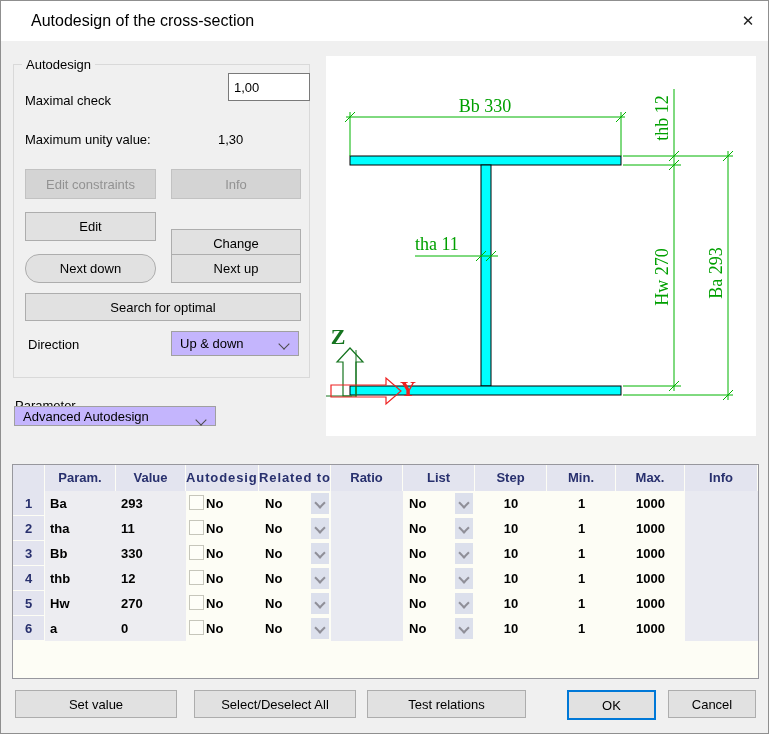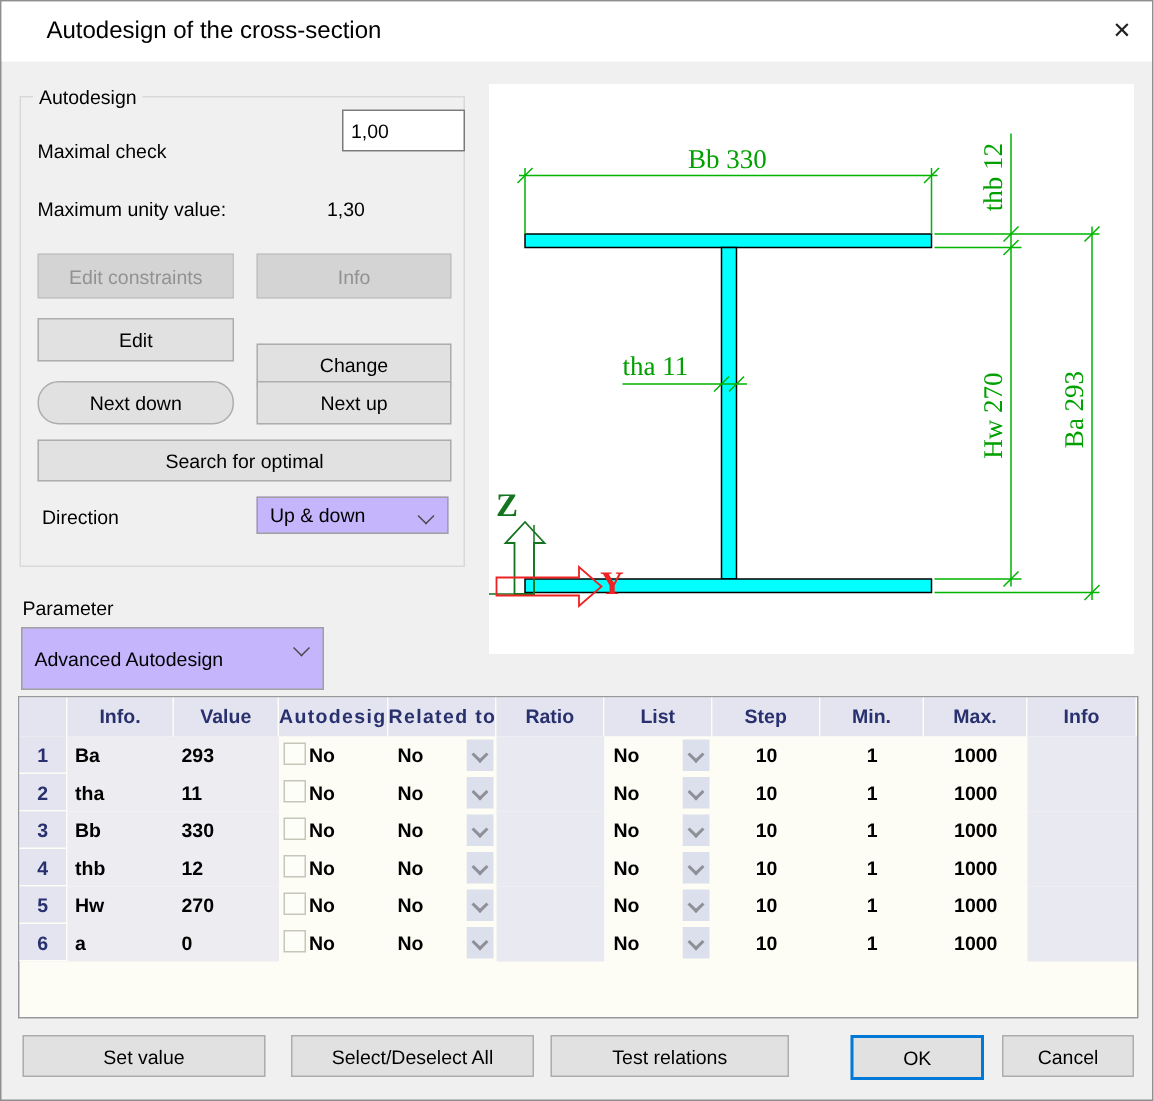--- a/index.html
+++ b/index.html
@@ -88,21 +88,21 @@
 
   <div class="btn" style="left:24px;top:292px;width:274px;height:26px;">Search for optimal</div>
 
   <span class="lbl" style="left:27px;top:336px;">Direction</span>
   <div class="combo" style="left:170px;top:330px;width:128px;height:25px;">
     <span>Up &amp; down</span>
     <span class="chev"></span>
   </div>
 
   <span class="lbl" style="left:14px;top:397px;">Parameter</span>
-  <div class="combo" style="left:13px;top:417px;width:202px;height:42px;">
+  <div class="combo" style="left:13px;top:405px;width:202px;height:20px;">
     <span>Advanced Autodesign</span>
     <span class="chev" style="top:9px;"></span>
   </div>
 
   <div class="canvas">
     <svg width="430" height="380" viewBox="325 55 430 380">
 
       <rect x="349" y="155" width="271" height="9" fill="#00ffff" stroke="#000" stroke-width="1"></rect>
       <rect x="480" y="164" width="10" height="221" fill="#00ffff" stroke="#000" stroke-width="1"></rect>
       <rect x="349" y="385" width="271" height="9" fill="#00ffff" stroke="#000" stroke-width="1"></rect>
@@ -134,21 +134,21 @@
         <text x="414" y="249">tha 11</text>
       </g>
       <text x="337" y="343" text-anchor="middle" font-family="Liberation Serif, serif" font-size="22" font-weight="bold" fill="#15741f">Z</text>
       <text x="399" y="395" font-family="Liberation Serif, serif" font-size="22" font-weight="bold" fill="#ee2222">Y</text>
     </svg>
   </div>
 
   <div class="ptable">
     <div class="trow thead">
       <div class="tc"></div>
-      <div class="tc">Info.</div>
+      <div class="tc">Param.</div>
       <div class="tc">Value</div>
       <div class="tc tight">Autodesign</div>
       <div class="tc tight" style="grid-column:span 2;">Related to</div>
       <div class="tc">Ratio</div>
       <div class="tc" style="grid-column:span 2;">List</div>
       <div class="tc">Step</div>
       <div class="tc">Min.</div>
       <div class="tc">Max.</div>
       <div class="tc">Info</div>
     </div>

